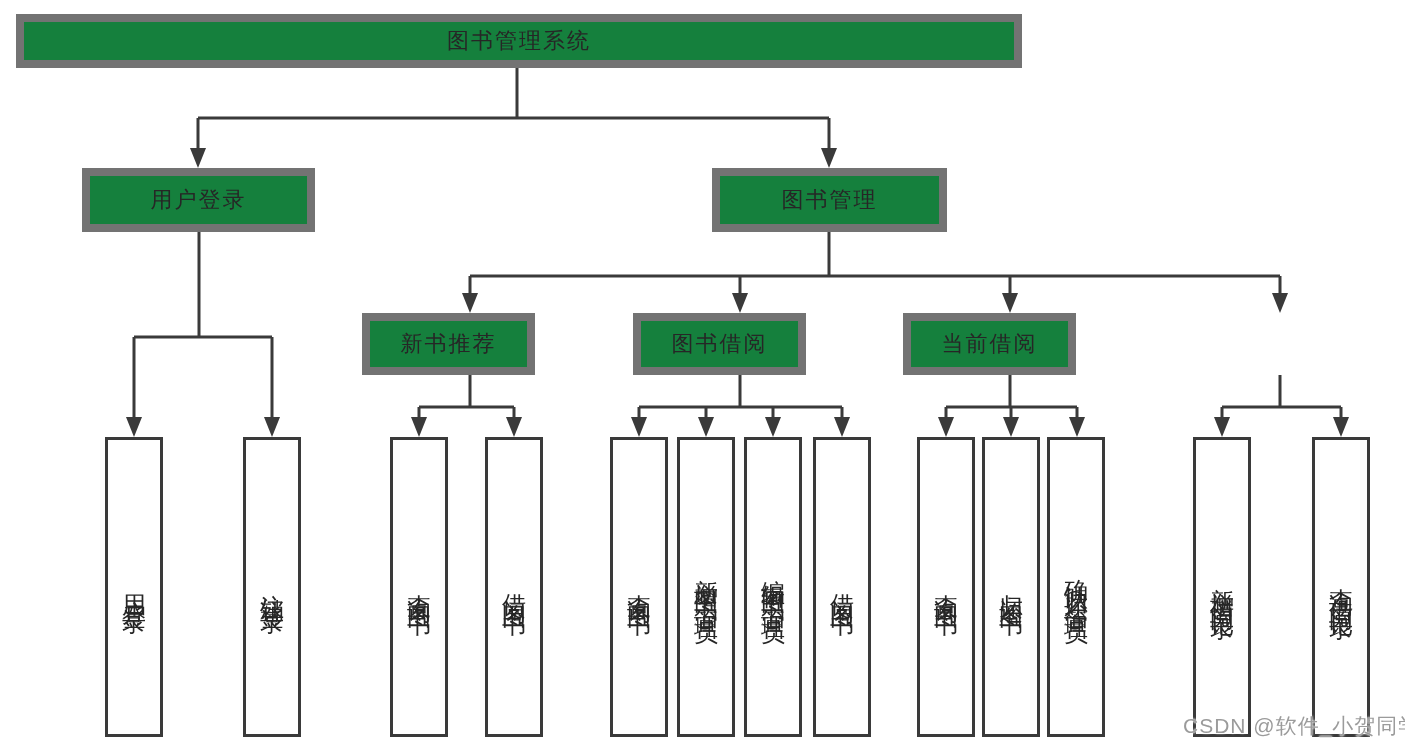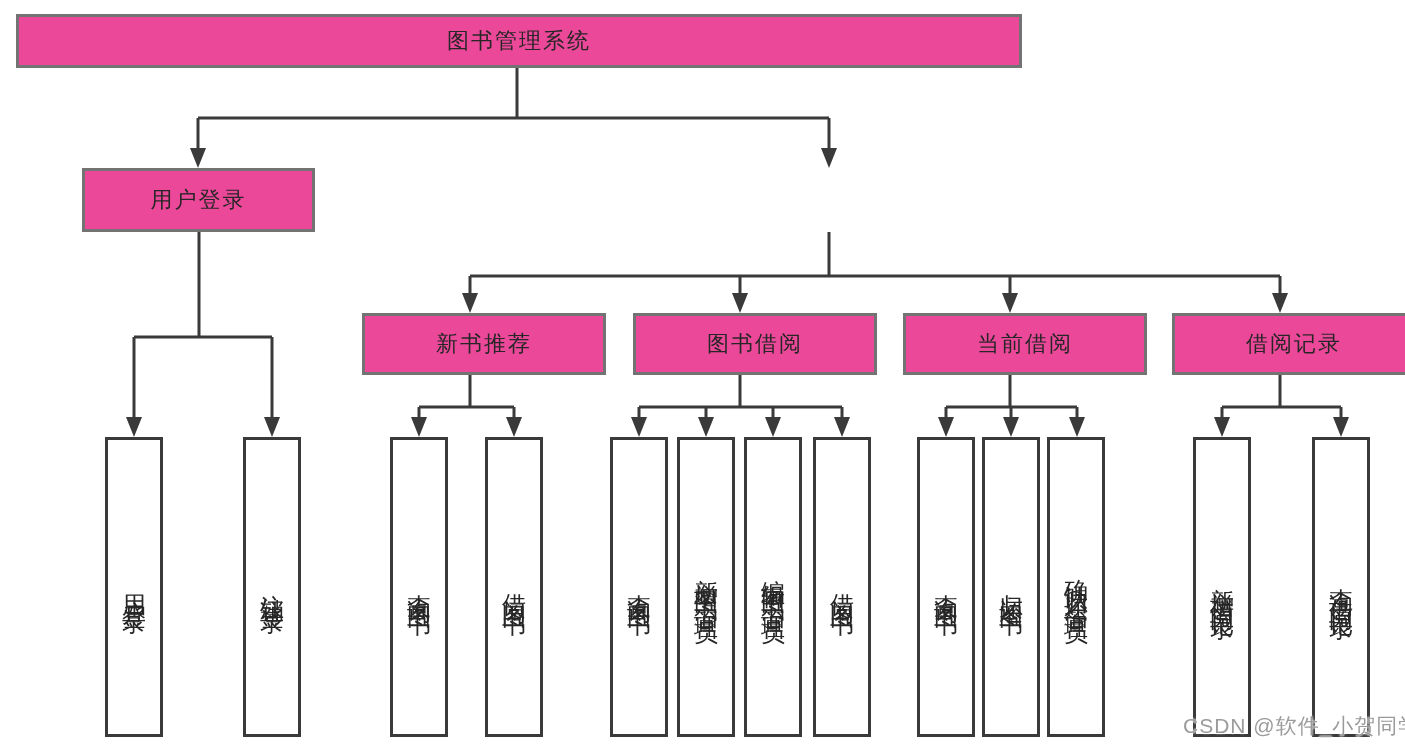--- a/index.html
+++ b/index.html
@@ -12,35 +12,35 @@
     overflow: hidden;
   }
   .connector-svg {
     position: absolute;
     left: 0; top: 0;
     width: 1405px; height: 747px;
   }
   .node {
     position: absolute;
     box-sizing: border-box;
-    border: 3px solid #737373;
-    background: #ec4899;
+    border: 8px solid #737373;
+    background: #15803d;
     color: #262626;
     display: flex;
     align-items: center;
     justify-content: center;
     font-size: 22px;
     letter-spacing: 2px;
     white-space: nowrap;
   }
   .node.root  { left: 16px;  top: 14px;  width: 1006px; height: 54px; }
   .node.lvl2  { top: 168px; height: 64px; }
   .node.lvl2.user { left: 82px;  width: 233px; }
   .node.lvl2.mgmt { left: 712px; width: 235px; }
-  .node.lvl3  { top: 313px; height: 62px; width: 244px; }
+  .node.lvl3  { top: 313px; height: 62px; width: 173px; }
   .leaf {
     position: absolute;
     top: 437px;
     width: 58px;
     height: 300px;
     box-sizing: border-box;
     border: 3px solid #3a3a3a;
     background: #ffffff;
     color: #262626;
     display: flex;
@@ -103,25 +103,25 @@
     <polygon points="1069,417 1085,417 1077,437"></polygon>
 
     <path d="M1280 375 V407 M1222 407 H1341 M1222 407 V419 M1341 407 V419"></path>
     <polygon points="1214,417 1230,417 1222,437"></polygon>
     <polygon points="1333,417 1349,417 1341,437"></polygon>
   </svg>
 
   <div class="node root">图书管理系统</div>
 
   <div class="node lvl2 user">用户登录</div>
+  <div class="node lvl2 mgmt">图书管理</div>
 
   <div class="node lvl3" style="left:362px">新书推荐</div>
   <div class="node lvl3" style="left:903px">当前借阅</div>
   <div class="node lvl3" style="left:633px">图书借阅</div>
-  <div class="node lvl3" style="left:1172px">借阅记录</div>
 
   <div class="leaf" style="left:105px">用户登录</div>
   <div class="leaf" style="left:243px">注销登录</div>
   <div class="leaf" style="left:390px">查询图书</div>
   <div class="leaf" style="left:485px">借阅图书</div>
   <div class="leaf" style="left:610px">查询图书</div>
   <div class="leaf" style="left:677px">新增图书（管理员）</div>
   <div class="leaf" style="left:744px">编辑图书（管理员）</div>
   <div class="leaf" style="left:813px">借阅图书</div>
   <div class="leaf" style="left:917px">查询图书</div>

